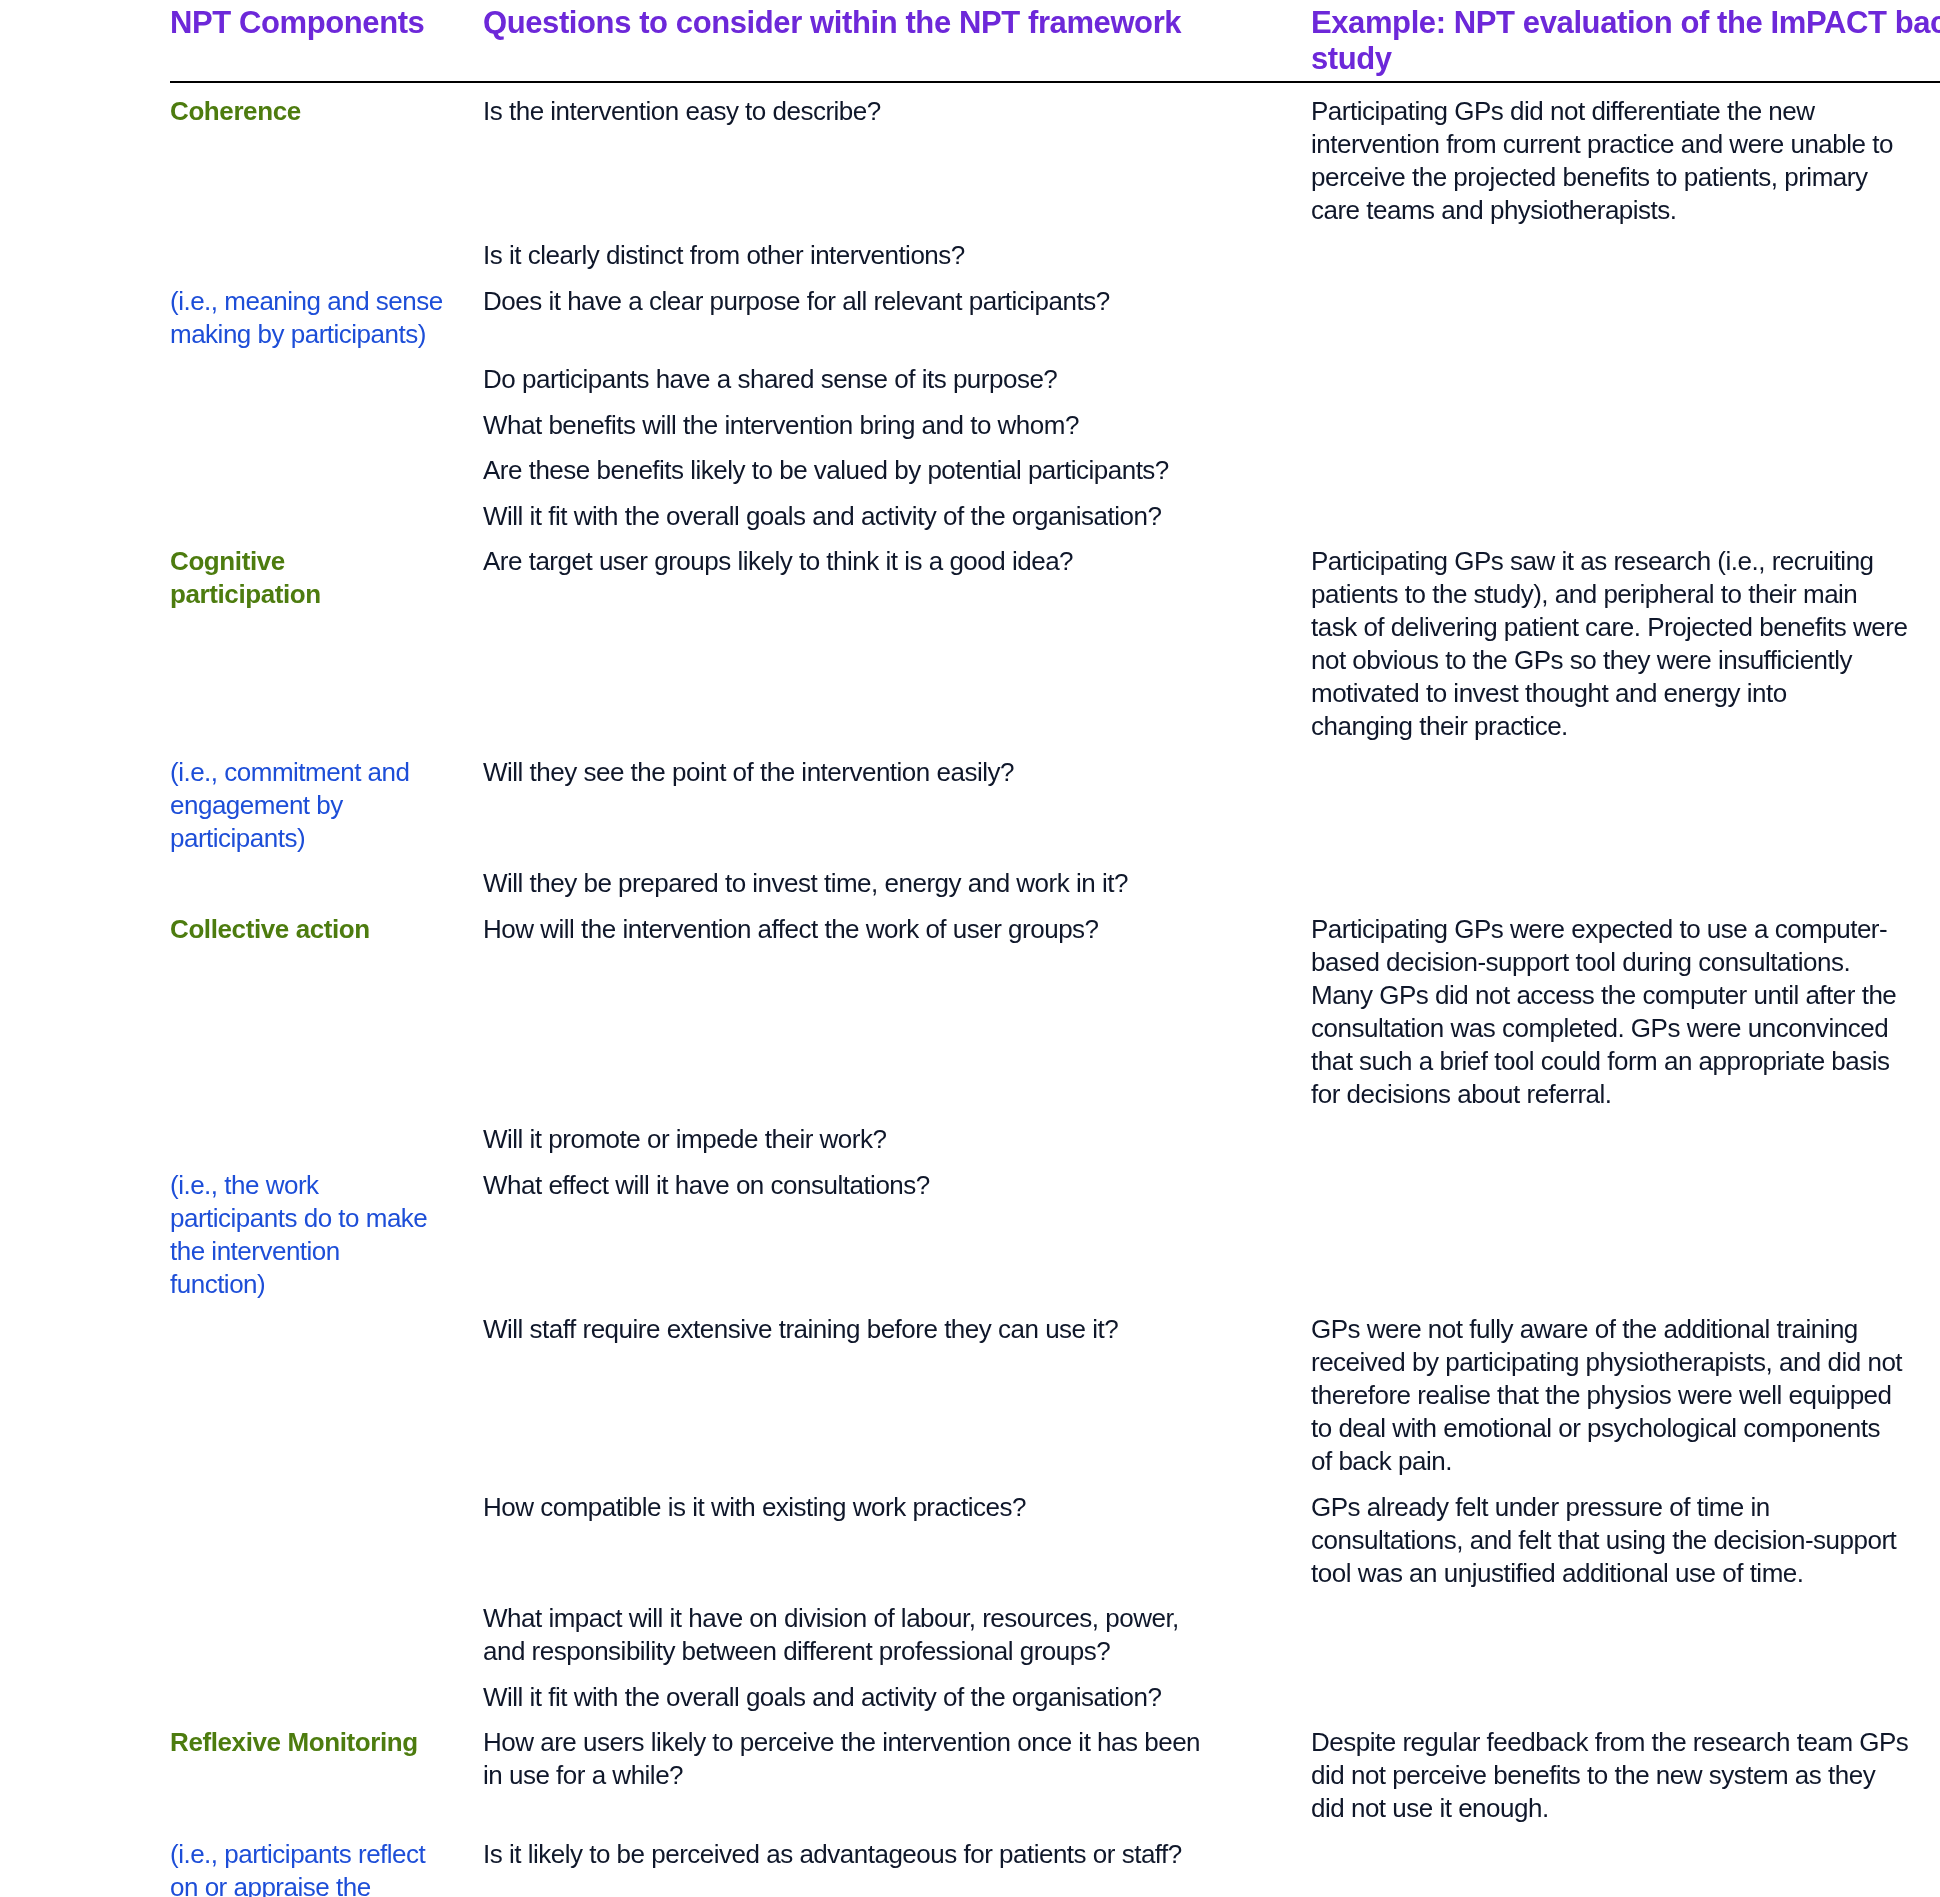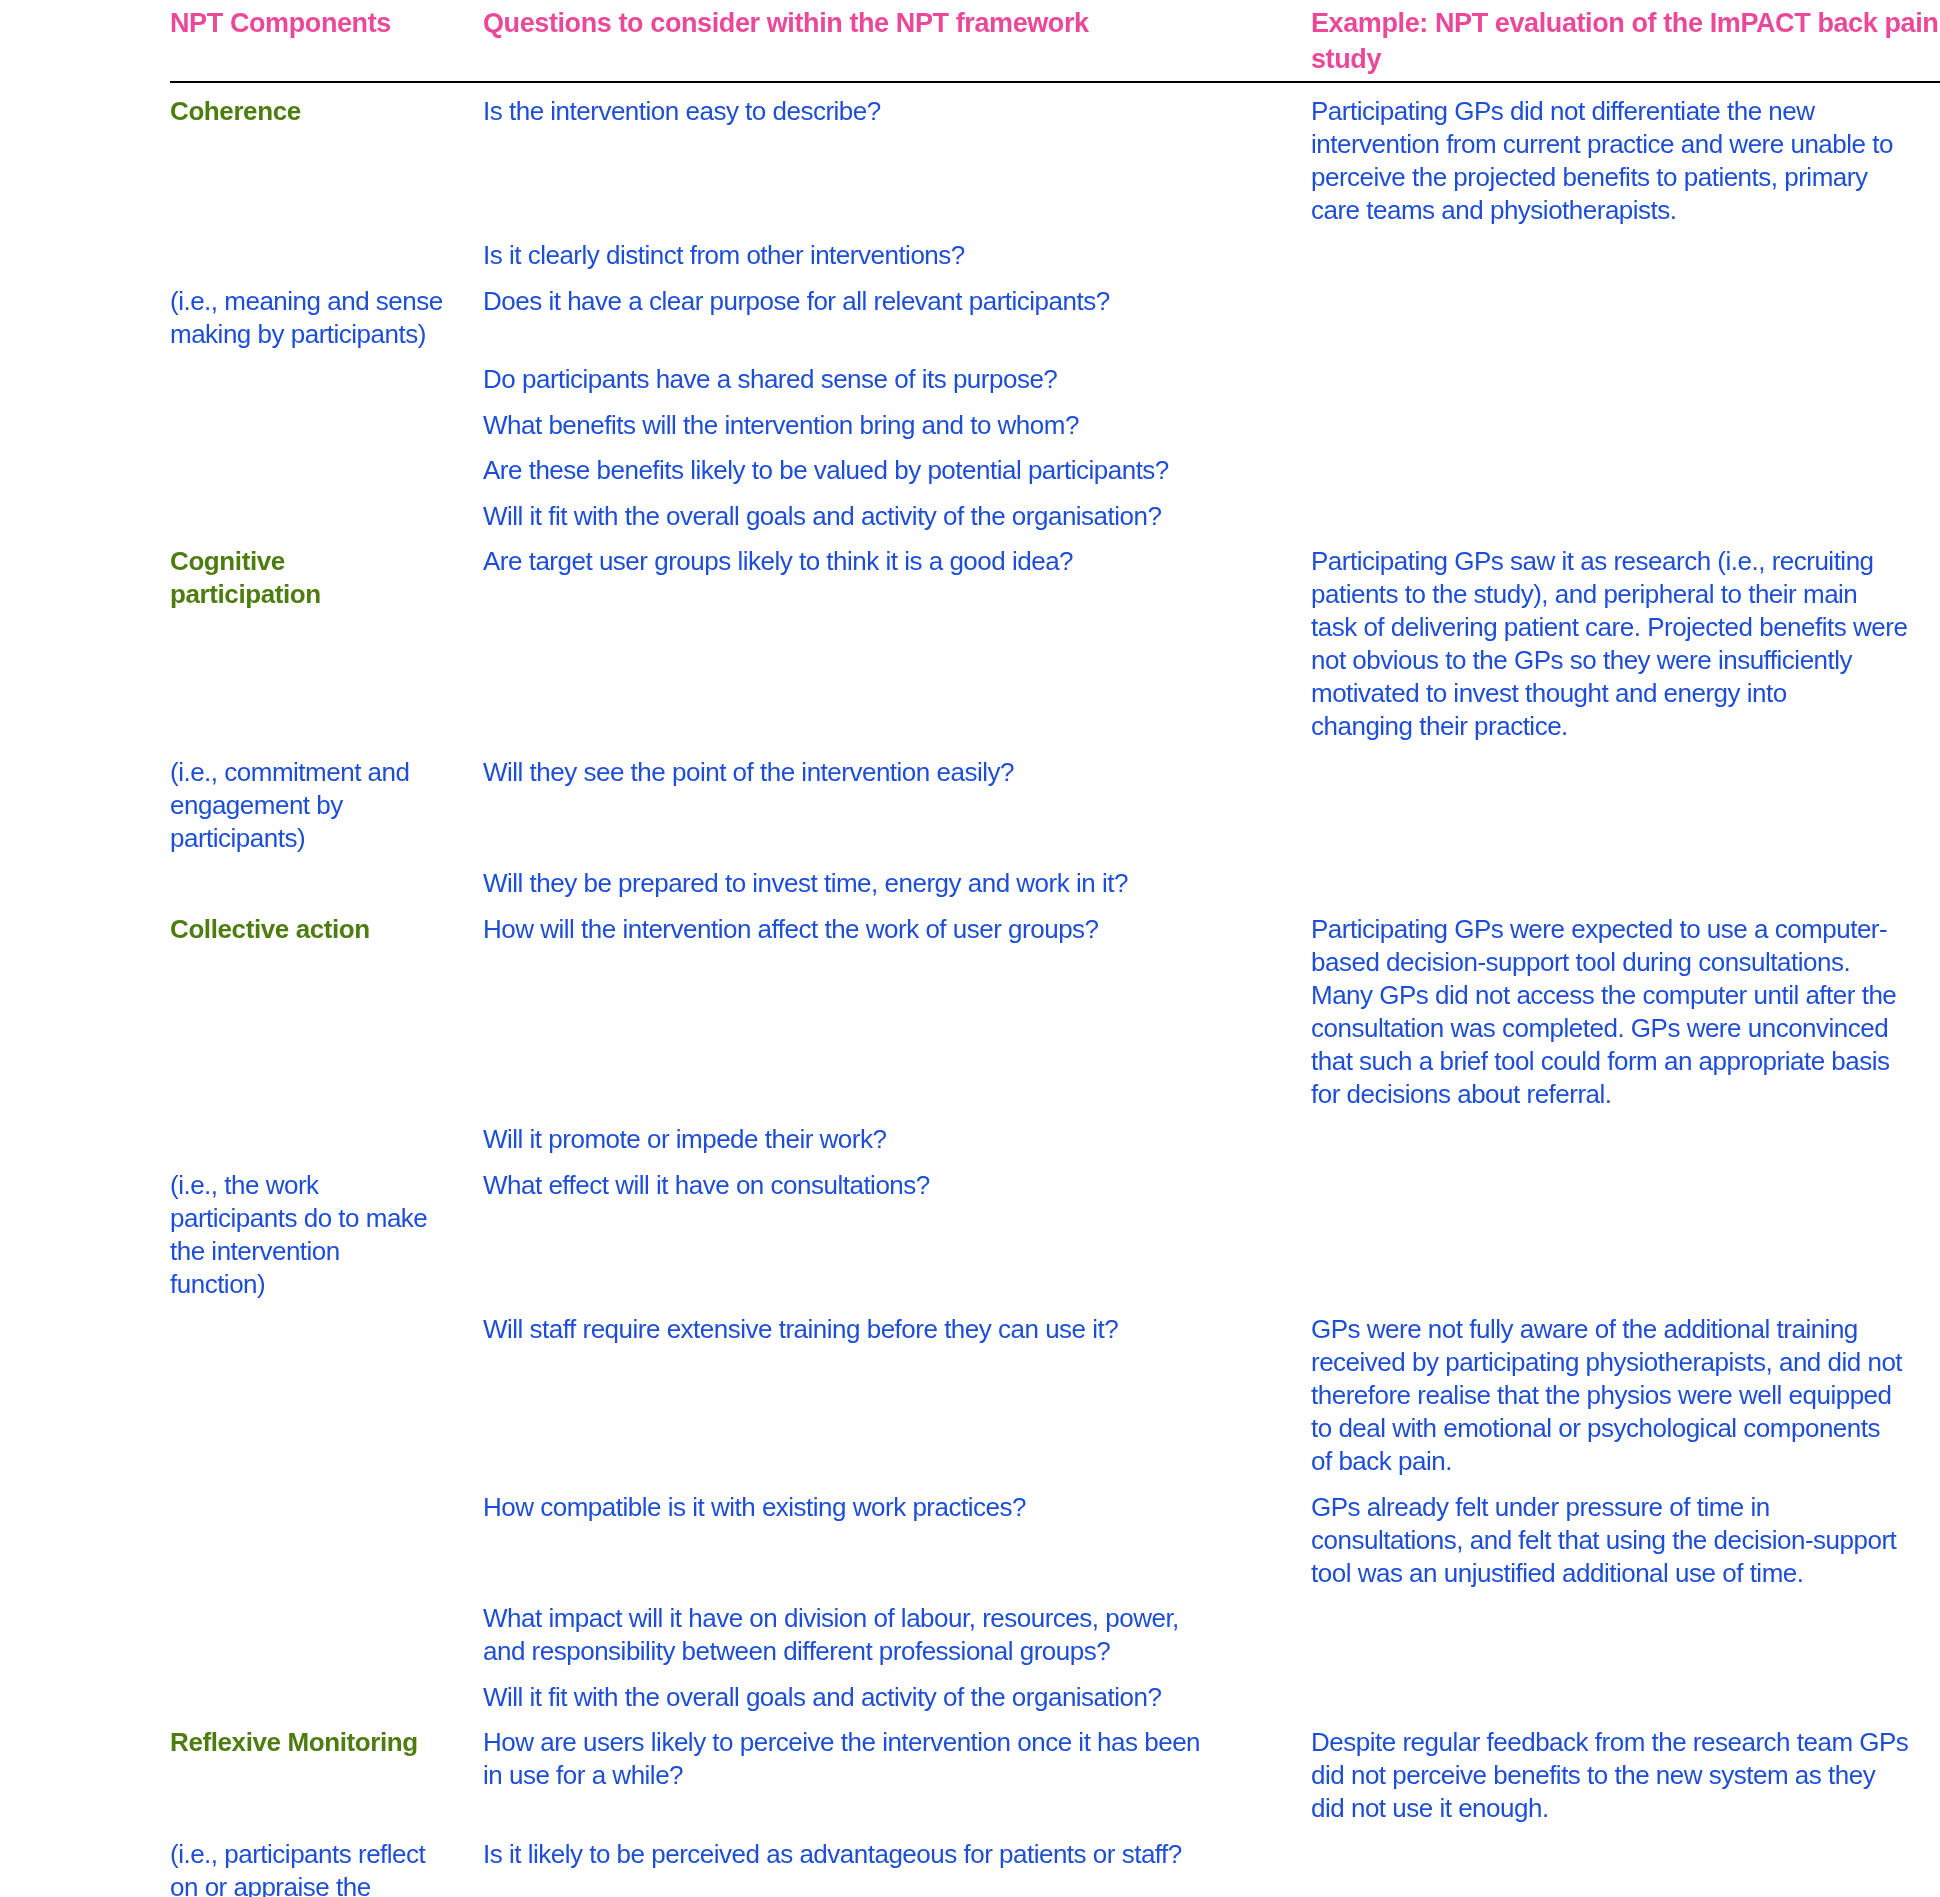--- a/index.html
+++ b/index.html
@@ -18,44 +18,44 @@
     padding: 5.4px 0 0 170px;
     width: 1992px;
   }
   .grid-row {
     display: grid;
     grid-template-columns: 313px 828px 851px;
     align-items: start;
   }
   .hdr {
     font-weight: bold;
-    font-size: 27px;
+    font-size: 31px;
     line-height: 36px;
-    color: #ec4899;
+    color: #6d28d9;
     letter-spacing: -0.4px;
     white-space: pre;
   }
   .divider {
     border: none;
     border-top: 2.7px solid #000000;
     margin: 3.6px 0 0 0;
     width: 1992px;
   }
   .rows {
     padding-top: 11.6px;
     display: flex;
     flex-direction: column;
     row-gap: 12.5px;
   }
   .cell {
     font-size: 26px;
     line-height: 33px;
     letter-spacing: -0.5px;
     white-space: pre;
-    color: #1d4ed8;
+    color: #0f172a;
   }
   .comp {
     color: #1d4ed8;
   }
   .comp-bold {
     font-weight: bold;
     color: #4d7c0f;
     letter-spacing: -0.4px;
   }
 </style>

